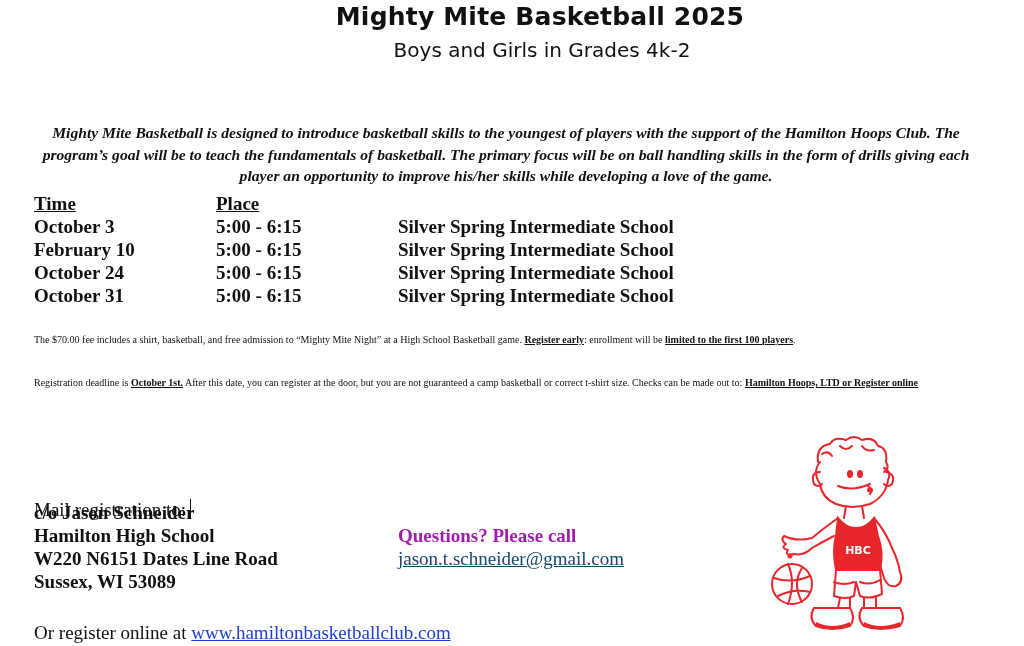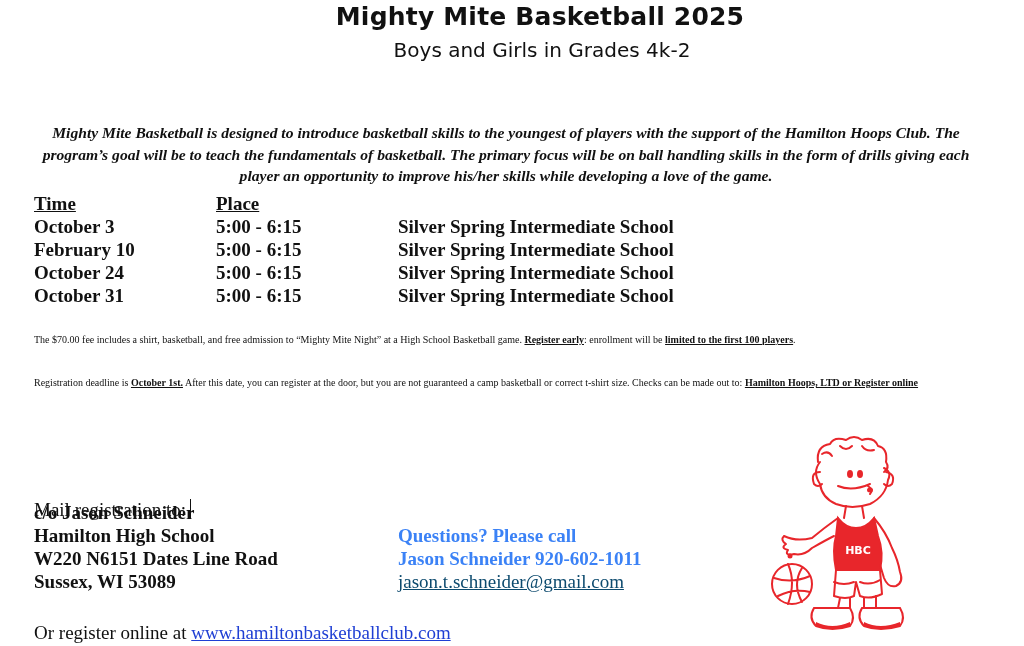--- a/index.html
+++ b/index.html
@@ -83,21 +83,21 @@
       font-weight: bold;
       font-size: 19px;
       line-height: 23px;
     }
 
     .contact {
       left: 398px; top: 524px;
       font-size: 19px;
       line-height: 23px;
     }
-    .contact .gray { color: #3b82f6; font-weight: bold; }
+    .contact .gray { color: #a21caf; font-weight: bold; }
     .contact a { color: #0c4a6e; text-decoration: underline; }
 
     .online {
       left: 34px; top: 621px;
       font-size: 19px;
       line-height: 24px;
     }
     .online a { color: #1f3fd4; text-decoration: underline; }
 
     .mascot {
@@ -150,21 +150,20 @@
 
 <div class="abs address">
   <div>c/o Jason Schneider</div>
   <div>Hamilton High School</div>
   <div>W220 N6151 Dates Line Road</div>
   <div>Sussex, WI 53089</div>
 </div>
 
 <div class="abs contact">
   <div class="gray">Questions?  Please call</div>
-  <div class="gray">Jason Schneider 920-602-1011</div>
   <div><a>jason.t.schneider@gmail.com</a></div>
 </div>
 
 <div class="abs online"><span>Or register online at </span><a>www.hamiltonbasketballclub.com</a></div>
 
 <div class="abs mascot">
   <svg width="166" height="202" viewBox="0 0 166 202" xmlns="http://www.w3.org/2000/svg">
     <g fill="none" stroke="#e8262b" stroke-width="2" stroke-linecap="round" stroke-linejoin="round">
 
       <path d="M52 30 Q50 14 64 12 Q68 4 80 8 Q88 2 96 8 Q108 4 112 14 Q122 16 120 30 Q124 36 118 40"></path>

